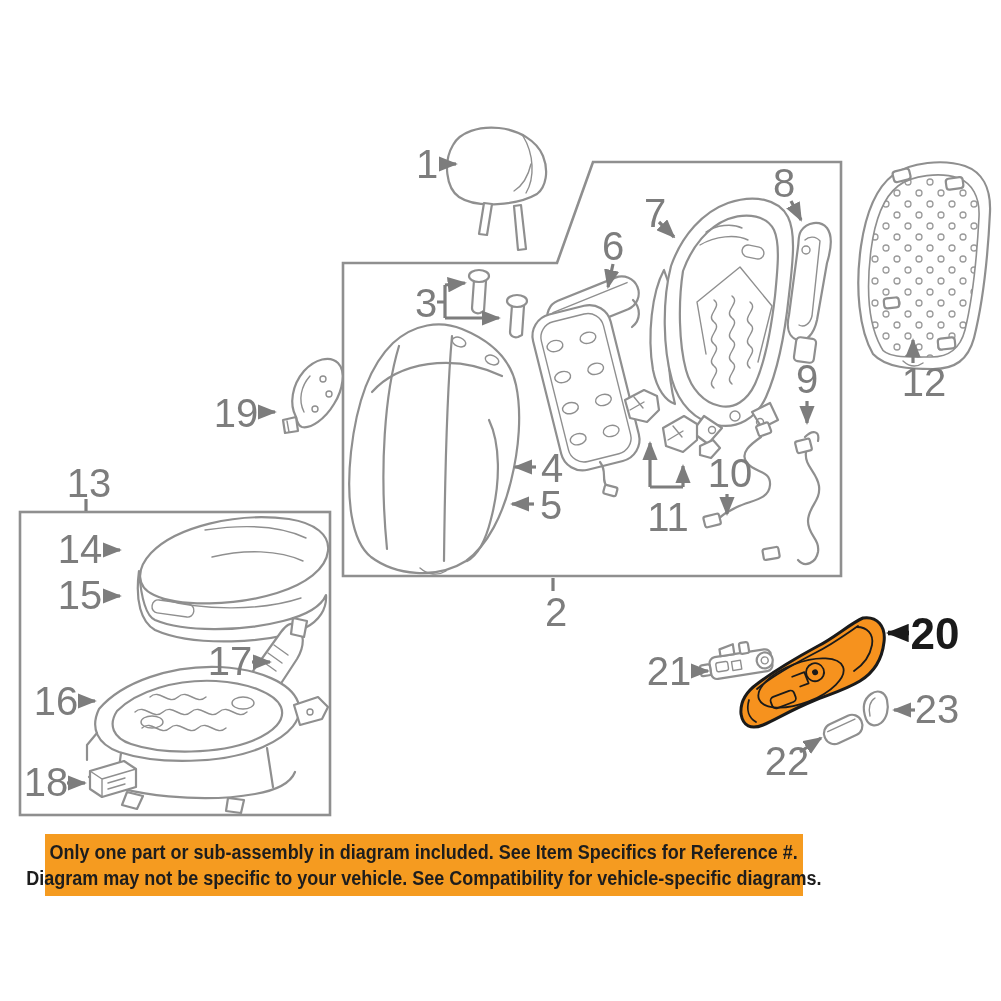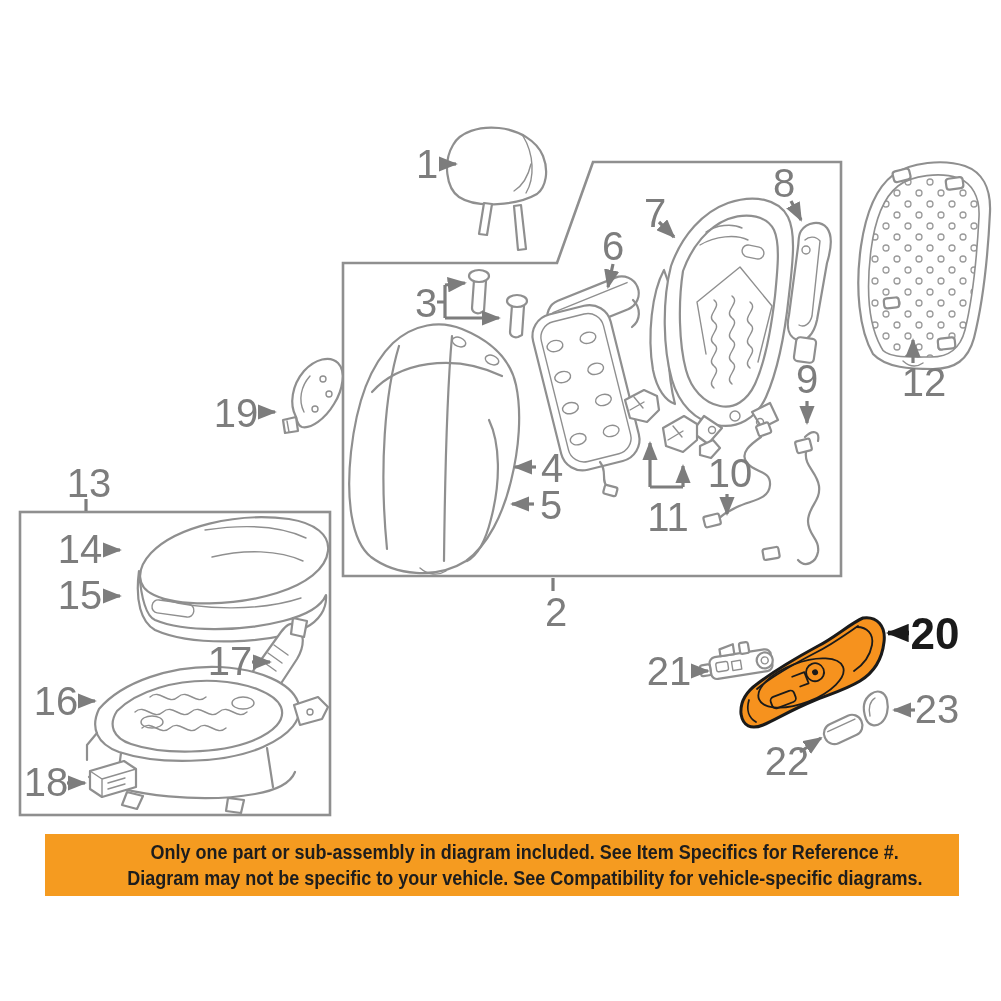--- a/index.html
+++ b/index.html
@@ -12,22 +12,22 @@
   .box{fill:none;stroke:var(--line,#8F8F8F);stroke-width:2.6;stroke-linejoin:miter;}
   .lnfill{stroke:var(--line,#8F8F8F);stroke-width:1.6;}
   .num{fill:var(--label,#7D7D7D);font-family:"Liberation Sans",sans-serif;font-size:40px;text-anchor:middle;}
   .num-dark{fill:var(--label_dark,#1A1A1A);font-weight:bold;font-size:44px;}
   .arrow{stroke:var(--label,#7D7D7D);stroke-width:3.2;fill:none;}
   .arrow-dark{stroke:var(--label_dark,#1A1A1A);stroke-width:4.6;fill:none;}
   .orange-part{fill:var(--highlight,#F6921E);stroke:var(--outline,#1A1A1A);stroke-width:3;stroke-linejoin:round;}
   .orange-detail{fill:none;stroke:var(--outline,#1A1A1A);stroke-width:1.8;stroke-linejoin:round;stroke-linecap:round;}
   .dot-dark{fill:var(--outline,#1A1A1A);}
   
-  .banner{position:absolute;left:45px;top:834px;width:868px;height:62px;background:var(--banner_bg,#F59B20);
-          display:flex;flex-direction:column;justify-content:center;align-items:center;padding-left:46px;}
+  .banner{position:absolute;left:45px;top:834px;width:758px;height:62px;background:var(--banner_bg,#F59B20);
+          display:flex;flex-direction:column;justify-content:center;align-items:center;}
   .banner .bl{white-space:nowrap;font-weight:bold;font-size:20px;line-height:26px;
               color:var(--banner_text,#1D1D1D);transform:scaleX(.9);transform-origin:center;}
 </style>
 </head>
 <body>
 
 <div class="stage">
 <svg width="1001" height="1001" viewBox="0 0 1001 1001">
   <defs>
     <marker id="ah" viewBox="0 0 10 8" refX="9" refY="4" markerWidth="6" markerHeight="4.8" orient="auto">

